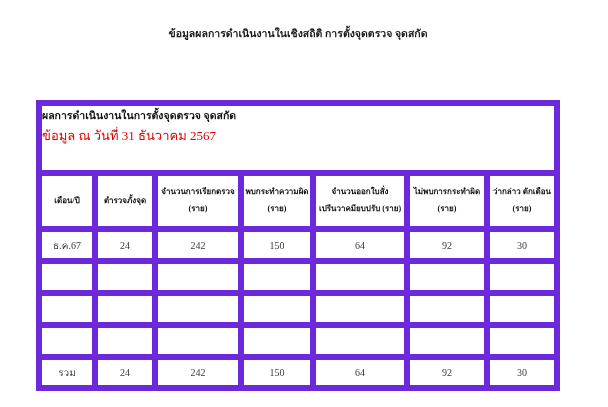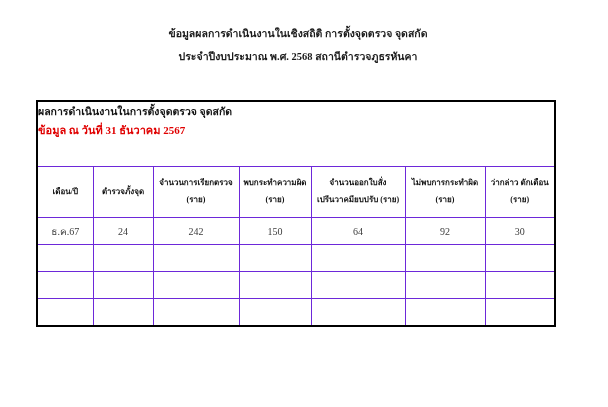--- a/index.html
+++ b/index.html
@@ -7,42 +7,41 @@
     width:608px;height:407px;position:relative;background:#ffffff;overflow:hidden;
     font-family:"Liberation Serif","DejaVu Serif",serif;color:#000;
   }
   .doc-header{position:absolute;top:28px;left:0;width:608px;text-align:center;}
   .doc-title-line{font-size:10.5px;font-weight:bold;line-height:1.1;margin:0 12px 11px 0;color:#1a1a1a;}
   table.results{
     position:absolute;left:36px;top:100px;width:518px;
     border-collapse:collapse;table-layout:fixed;
     border:2px solid #000;
   }
-  table.results td, table.results th{border:1px solid #6d28d9;padding:0;overflow:hidden;}
+  table.results td, table.results th{border:6px solid #6d28d9;padding:0;overflow:hidden;}
   td.band{height:64px;vertical-align:top;text-align:left;padding:3px 6px 0 4px;}
   .band-title{font-size:10.5px;font-weight:bold;color:#111;line-height:1.9;}
-  .band-date{font-size:11px;font-weight:bold;color:#e00000;line-height:1.6;}
+  .band-date{font-size:13px;font-weight:normal;color:#e00000;line-height:1.6;}
   tr.header-row th{
     height:50px;font-size:8px;font-weight:bold;color:#111;
     text-align:center;vertical-align:middle;line-height:2.1;
   }
   tr.header-row th span{display:block;}
   tr.header-row th span:empty{display:none;}
   tr.body-row td{
     height:26px;font-size:10px;color:#3c3c3c;text-align:center;vertical-align:middle;
     font-family:"Liberation Serif","DejaVu Serif",serif;
   }
   tr.total-row td{height:25px;}
 </style>
 </head>
 <body>
 
 <div class="doc-header">
   <div class="doc-title-line">ข้อมูลผลการดำเนินงานในเชิงสถิติ การตั้งจุดตรวจ จุดสกัด</div>
-  <div class="doc-title-line">ประจำปีงบประมาณ พ.ศ. 2568 สถานีตำรวจภูธรหันคา</div>
 </div>
 
 <table class="results">
   <colgroup>
     <col style="width:56px">
       <col style="width:60px">
       <col style="width:86px">
     <col style="width:72px">
       <col style="width:94px">
       <col style="width:80px">
@@ -112,14 +111,23 @@
     </tr>
     <tr class="body-row">
       <td></td>
       <td></td>
       <td></td>
       <td></td>
       <td></td>
       <td></td>
       <td></td>
     </tr>
+    <tr class="body-row total-row">
+      <td>รวม</td>
+      <td>24</td>
+      <td>242</td>
+      <td>150</td>
+      <td>64</td>
+      <td>92</td>
+      <td>30</td>
+    </tr>
   </tbody>
 </table>
 
 </body></html>

